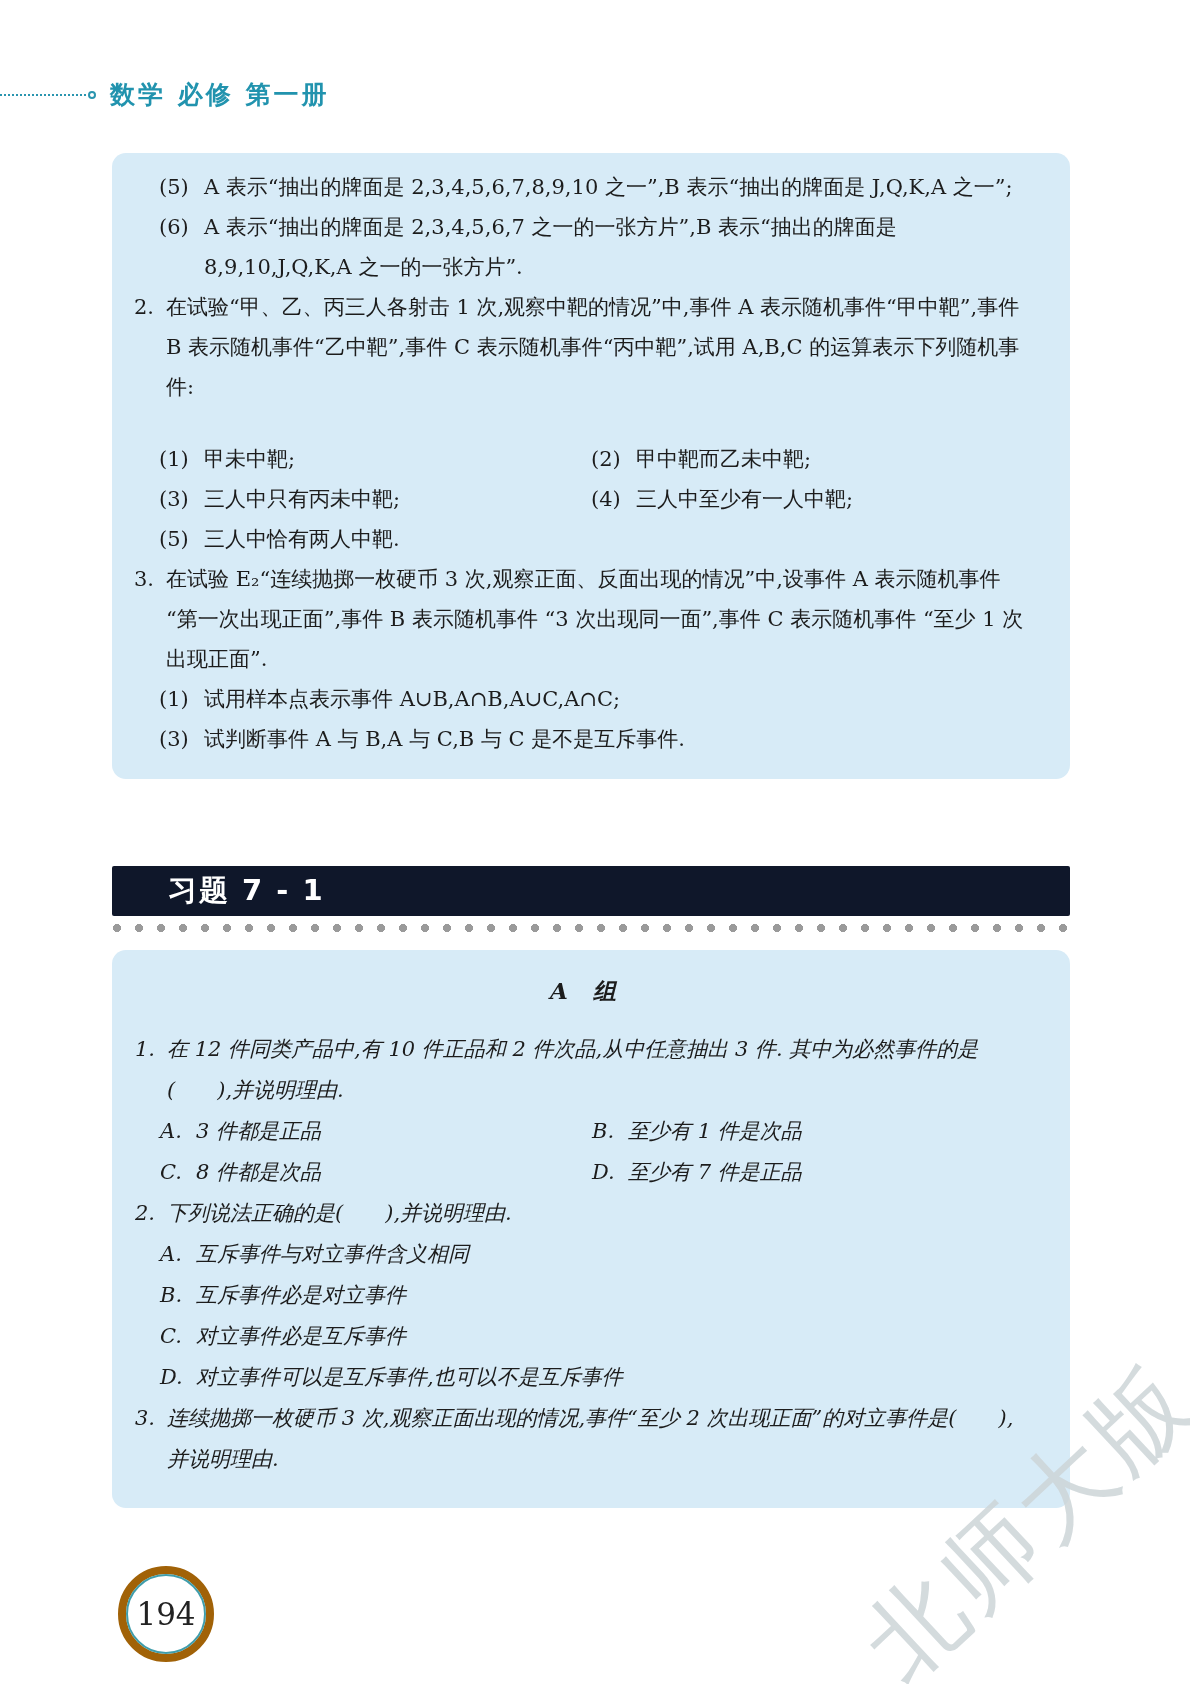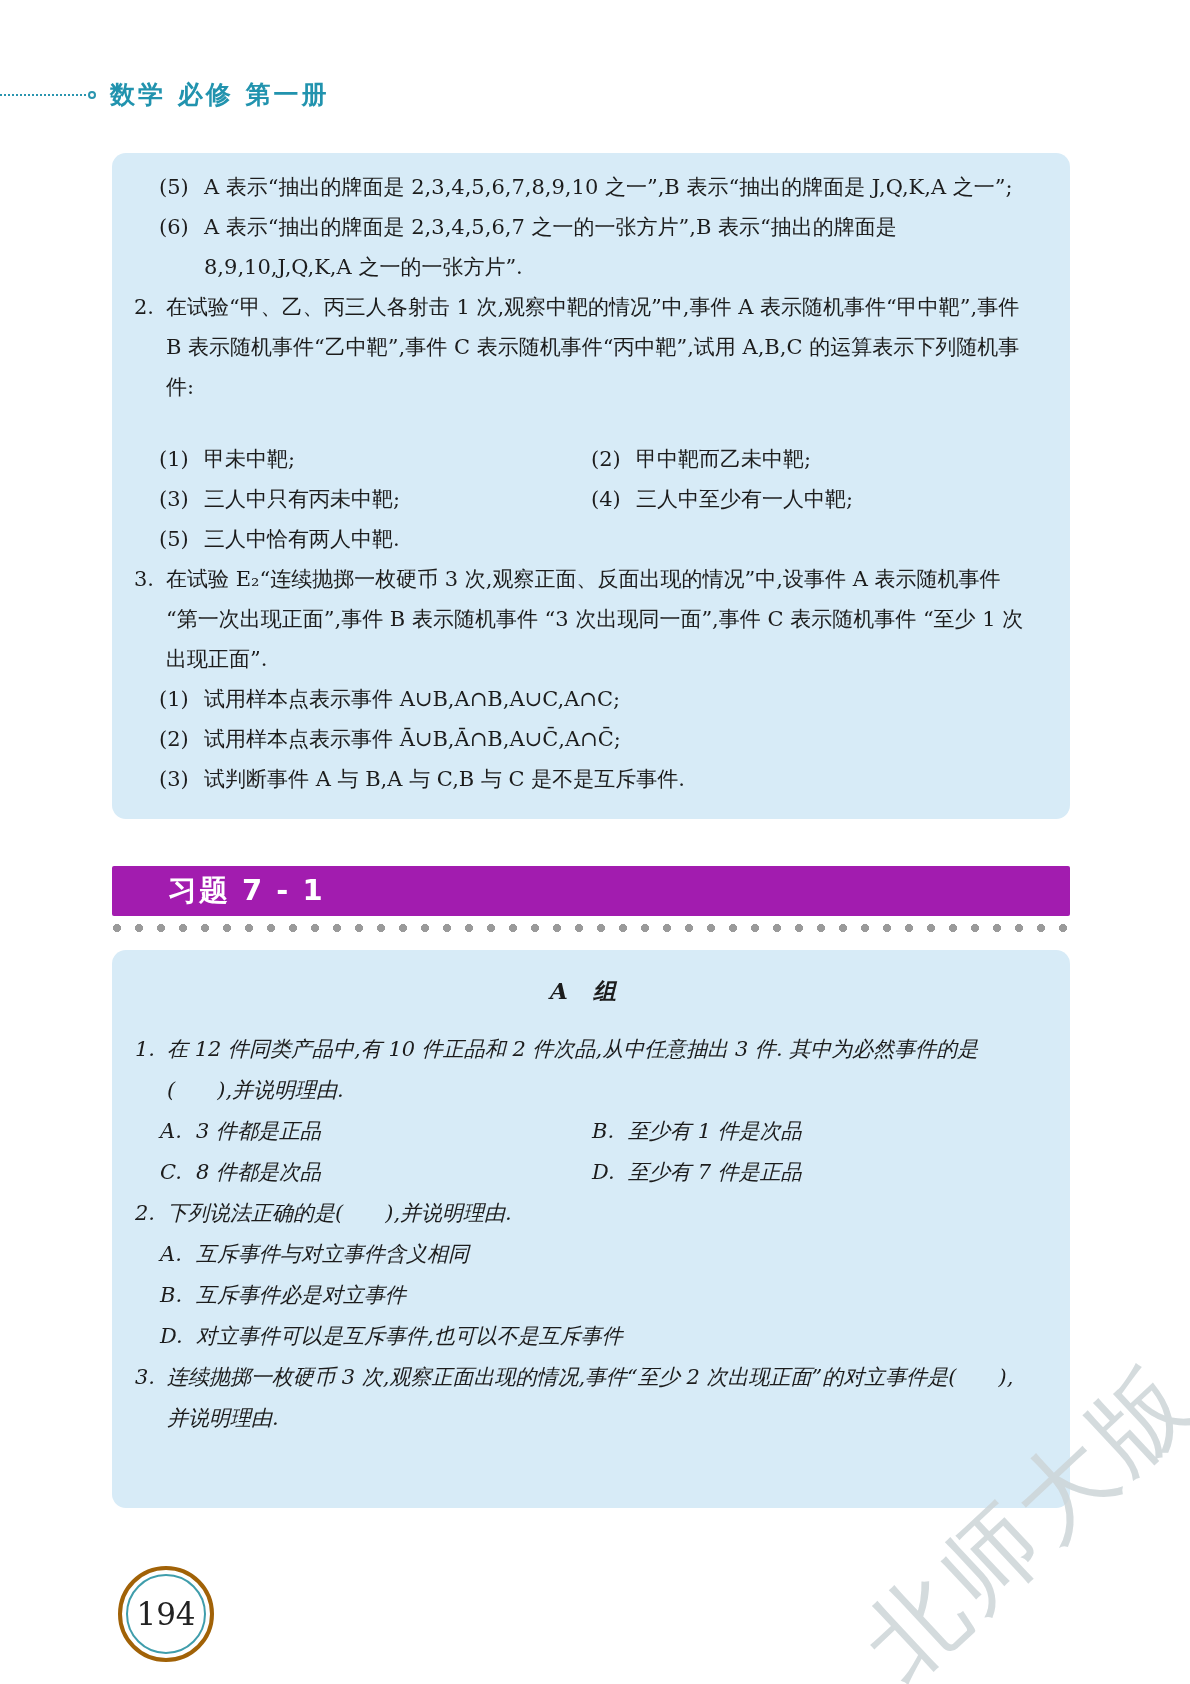--- a/index.html
+++ b/index.html
@@ -62,38 +62,38 @@
   .olabel { display:inline-block; width:36px; }
 
   .group-heading {
     text-align:center; font-weight:bold; font-size:23px;
     margin:6px 0 18px 0; letter-spacing:1px;
   }
 
   
   .banner {
     position:absolute; left:112px; top:866px; width:958px; height:50px;
-    background:#a21caf; border-radius:2px;
+    background:#0f172a; border-radius:2px;
     display:flex; align-items:center;
     padding-left:56px;
   }
   .banner .btxt {
     font-family:"DejaVu Sans","Liberation Sans",sans-serif;
     color:#ffffff; font-weight:bold; font-size:29px; letter-spacing:2px;
   }
   .dotrow {
     position:absolute; left:112px; top:922px; width:958px; height:12px;
     background-image:radial-gradient(circle 4px at 5px 6px, #9a9a9a 98%, transparent 100%);
     background-size:22px 12px; background-repeat:repeat-x;
   }
 
   
   .pageno {
     position:absolute; left:118px; top:1566px;
-    width:96px; height:96px; border:4px solid #a16207; border-radius:50%;
+    width:96px; height:96px; border:8px solid #a16207; border-radius:50%;
     display:flex; align-items:center; justify-content:center;
   }
   .pageno .inner {
     width:80px; height:80px; border:2px solid #3f9dab; border-radius:50%;
     display:flex; align-items:center; justify-content:center;
     font-size:31px; color:#222;
   }
 
   
   .watermark {
@@ -141,23 +141,20 @@
     </div>
 
     <div class="hang-num">
       <span class="qnum">3.</span><span>在试验 E₂“连续抛掷一枚硬币 3 次,观察正面、反面出现的情况”中,设事件 A 表示随机事件“第一次出现正面”,事件 B 表示随机事件 “3 次出现同一面”,事件 C 表示随机事件 “至少 1 次出现正面”.</span>
     </div>
 
     <div class="paren-item">
       <span class="plabel">(1)</span><span>试用样本点表示事件 A∪B,A∩B,A∪C,A∩C;</span>
     </div>
     <div class="paren-item">
-      <span class="plabel">(2)</span><span>试用样本点表示事件 Ā∪B,Ā∩B,A∪C̄,A∩C̄;</span>
-    </div>
-    <div class="paren-item">
       <span class="plabel">(3)</span><span>试判断事件 A 与 B,A 与 C,B 与 C 是不是互斥事件.</span>
     </div>
 
   </div>
 
   <div class="banner">
     <span class="btxt">习题 7 - 1</span>
   </div>
   <div class="dotrow"></div>
 
@@ -174,20 +171,21 @@
       <div><span class="olabel">C.</span><span>8 件都是次品</span></div>
       <div><span class="olabel">D.</span><span>至少有 7 件是正品</span></div>
     </div>
 
     <div class="hang-num">
       <span class="qnum">2.</span><span>下列说法正确的是(　　),并说明理由.</span>
     </div>
     <div class="opt-list">
       <div><span class="olabel">A.</span><span>互斥事件与对立事件含义相同</span></div>
       <div><span class="olabel">B.</span><span>互斥事件必是对立事件</span></div>
+      <div><span class="olabel">C.</span><span>对立事件必是互斥事件</span></div>
       <div><span class="olabel">D.</span><span>对立事件可以是互斥事件,也可以不是互斥事件</span></div>
     </div>
 
     <div class="hang-num">
       <span class="qnum">3.</span><span>连续抛掷一枚硬币 3 次,观察正面出现的情况,事件“至少 2 次出现正面”的对立事件是(　　),并说明理由.</span>
     </div>
 
   </div>
 
   <div class="pageno">

